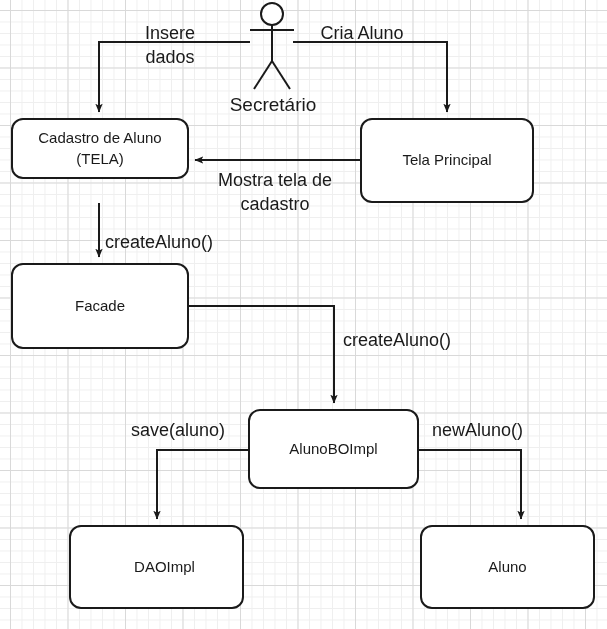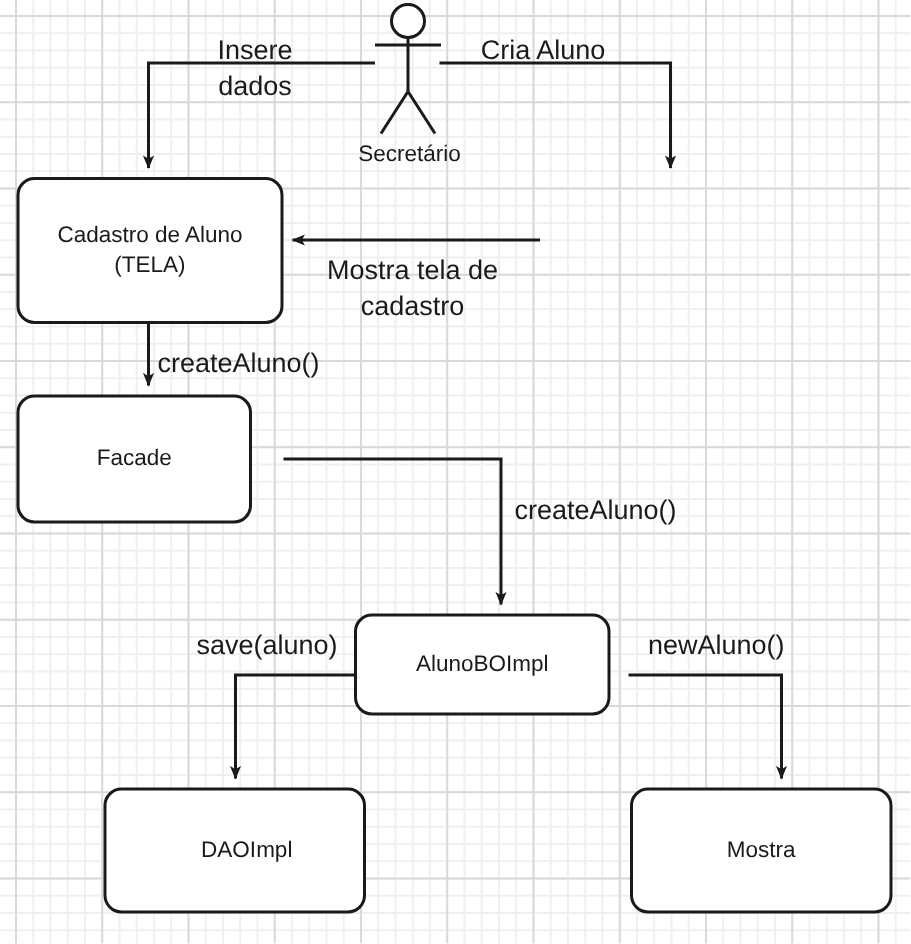--- a/index.html
+++ b/index.html
@@ -55,21 +55,21 @@
     font-size: 18px;
     color: #1a1a1a;
     line-height: 1.35;
     text-align: center;
     white-space: pre-line;
     background: transparent;
   }
   .actor-label {
     position: absolute;
     font-family: "Liberation Sans", sans-serif;
-    font-size: 15px;
+    font-size: 19px;
     color: #1a1a1a;
     text-align: center;
     white-space: nowrap;
   }
   #actor {
     position: absolute;
     left: 244px;
     top: 0px;
     width: 58px;
     height: 95px;
@@ -105,31 +105,32 @@
   <svg id="actor" viewBox="0 0 58 95">
     <circle cx="28" cy="14" r="11" fill="#ffffff" stroke="#1a1a1a" stroke-width="2"></circle>
     <line x1="28" y1="25" x2="28" y2="61" stroke="#1a1a1a" stroke-width="2"></line>
     <line x1="6" y1="30" x2="50" y2="30" stroke="#1a1a1a" stroke-width="2"></line>
     <line x1="28" y1="61" x2="10" y2="89" stroke="#1a1a1a" stroke-width="2"></line>
     <line x1="28" y1="61" x2="46" y2="89" stroke="#1a1a1a" stroke-width="2"></line>
   </svg>
 
   <div class="actor-label" style="left:222px; top:94px; width:102px;">Secretário</div>
 
-  <div class="node" style="left:11px; top:118px; width:178px; height:98px;">Cadastro de Aluno
+  <div class="node" style="left:11px; top:118px; width:178px; height:61px;">Cadastro de Aluno
 (TELA)</div>
 
+  <div class="node" style="left:360px; top:118px; width:174px; height:85px;">Tela Principal</div>
 
-  <div class="node" style="left:11px; top:263px; width:157px; height:86px;">Facade</div>
+  <div class="node" style="left:11px; top:263px; width:178px; height:86px;">Facade</div>
 
-  <div class="node" style="left:236px; top:409px; width:171px; height:68px;">AlunoBOImpl</div>
+  <div class="node" style="left:248px; top:409px; width:171px; height:80px;">AlunoBOImpl</div>
 
   <div class="node" style="left:69px; top:525px; width:175px; height:84px;padding-left:16px;">DAOImpl</div>
 
-  <div class="node" style="left:420px; top:525px; width:175px; height:84px;">Mostra</div>
+  <div class="node" style="left:420px; top:525px; width:175px; height:84px;">Aluno</div>
 
   <div class="edge-label" style="left:118px; top:21px; width:104px;">Insere dados</div>
 
   <div class="edge-label" style="left:318px; top:21px; width:88px;">Cria Aluno</div>
 
   <div class="edge-label" style="left:207px; top:168px; width:136px;">Mostra tela de
 cadastro</div>
 
   <div class="edge-label" style="left:105px; top:230px; width:116px; text-align:left;">createAluno()</div>
 

